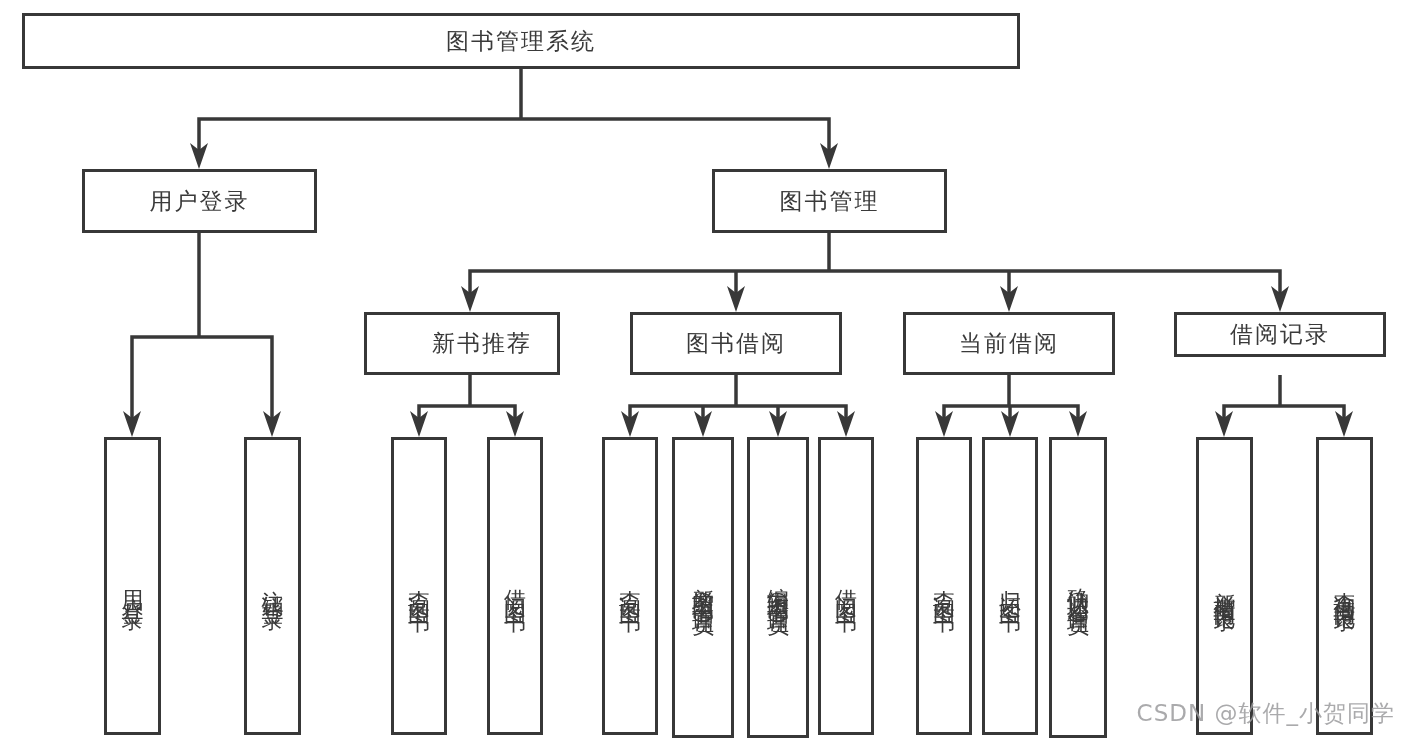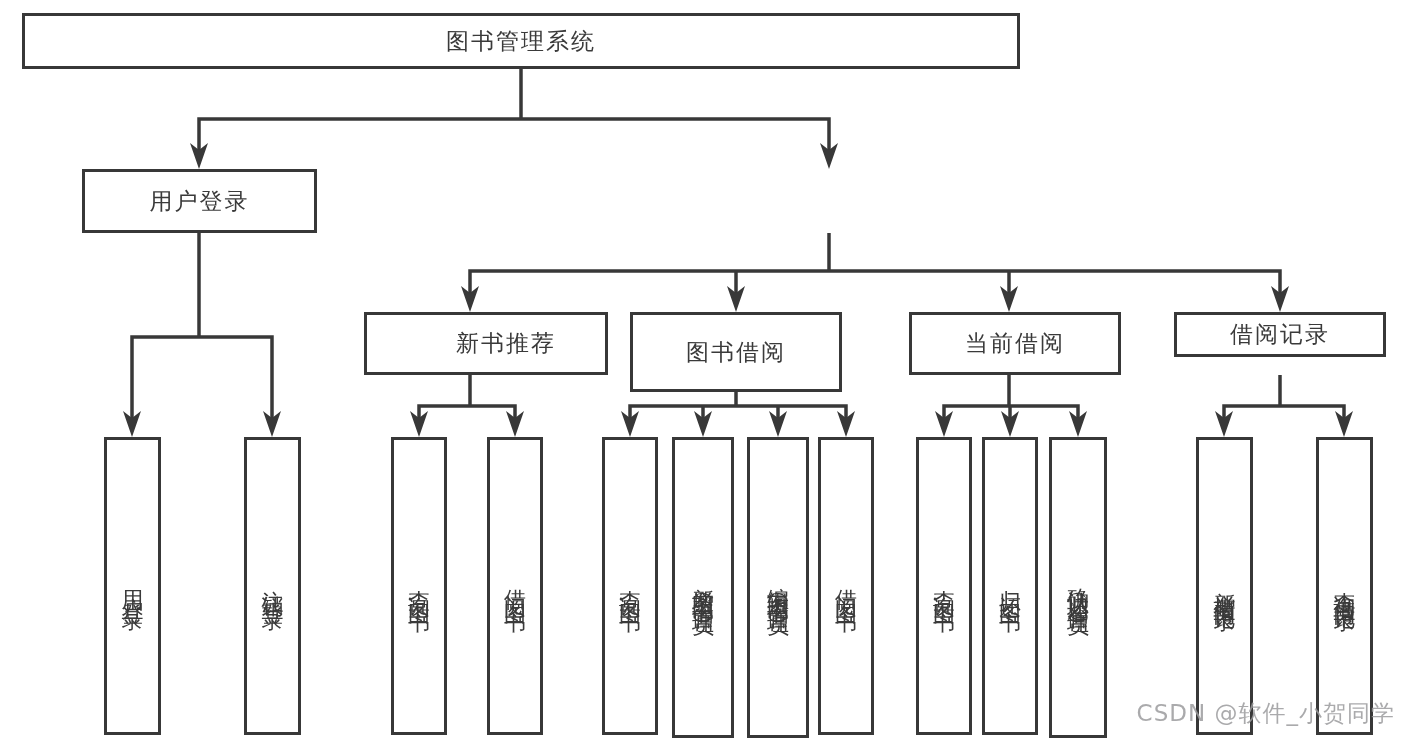--- a/index.html
+++ b/index.html
@@ -107,24 +107,25 @@
       <polygon points="1010,437 1001,411 1010,418 1019,411"></polygon>
       <polygon points="1078,437 1069,411 1078,418 1087,411"></polygon>
       <polygon points="1224,437 1215,411 1224,418 1233,411"></polygon>
       <polygon points="1344,437 1335,411 1344,418 1353,411"></polygon>
     </g>
   </svg>
 
   <div class="box" style="left:22px;top:13px;width:998px;height:56px;">图书管理系统</div>
 
   <div class="box" style="left:82px;top:169px;width:235px;height:64px;">用户登录</div>
+  <div class="box" style="left:712px;top:169px;width:235px;height:64px;">图书管理</div>
 
-  <div class="box" style="left:364px;top:312px;width:244px;height:63px;padding-left:40px;">新书推荐</div>
-  <div class="box" style="left:630px;top:312px;width:212px;height:80px;">图书借阅</div>
-  <div class="box" style="left:903px;top:312px;width:212px;height:63px;margin-left:6px;">当前借阅</div>
+  <div class="box" style="left:364px;top:312px;width:196px;height:63px;padding-left:40px;">新书推荐</div>
+  <div class="box" style="left:630px;top:312px;width:212px;height:63px;">图书借阅</div>
+  <div class="box" style="left:903px;top:312px;width:212px;height:63px;">当前借阅</div>
   <div class="box" style="left:1174px;top:312px;width:212px;height:45px;">借阅记录</div>
 
   <div class="box vbox" style="left:104px;top:437px;width:57px;height:298px;">用户登录</div>
   <div class="box vbox" style="left:244px;top:437px;width:57px;height:298px;">注销登录</div>
 
   <div class="box vbox" style="left:391px;top:437px;width:56px;height:298px;">查询图书</div>
   <div class="box vbox" style="left:487px;top:437px;width:56px;height:298px;">借阅图书</div>
 
   <div class="box vbox" style="left:602px;top:437px;width:56px;height:298px;">查询图书</div>
   <div class="box vbox tight" style="left:672px;top:437px;width:62px;height:301px;">新增图书（管理员）</div>

